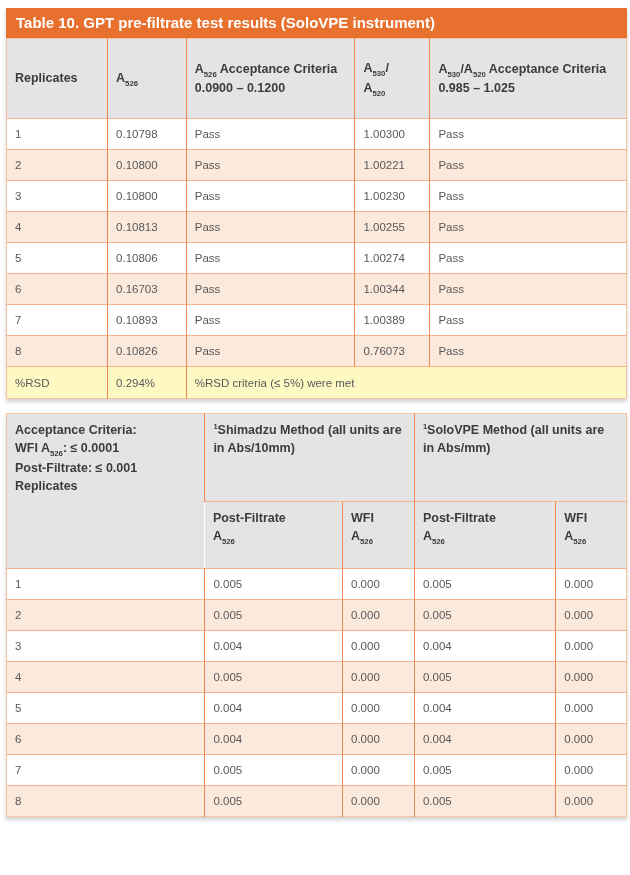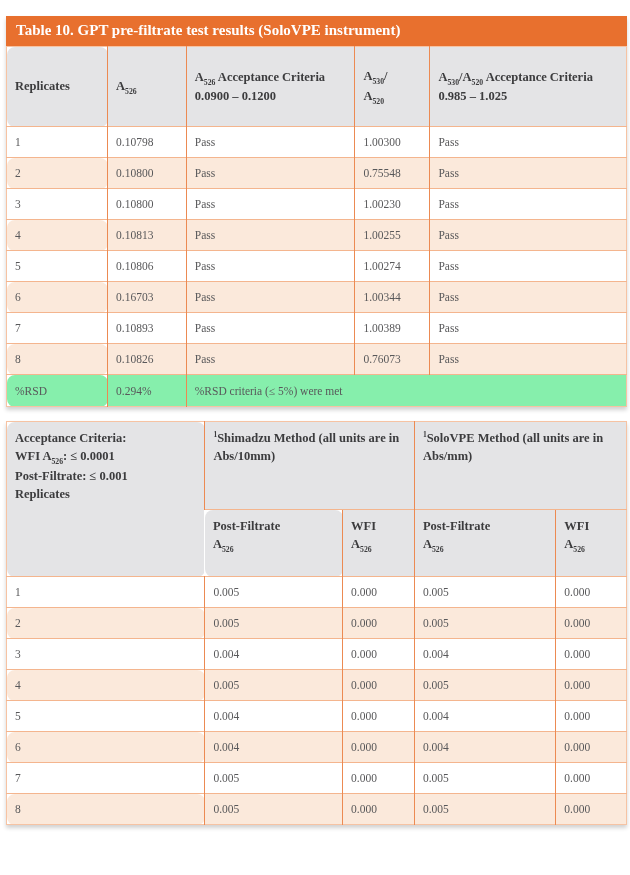--- a/index.html
+++ b/index.html
@@ -12,54 +12,54 @@
     --text-dark:#3c3c3e;
     --text-data:#58585a;
     --title-text:#ffffff;
   }
   *{box-sizing:border-box;margin:0;padding:0;}
   html,body{background:#ffffff;}
   body{
     width:630px;height:875px;overflow:hidden;
     font-family:"Liberation Sans","DejaVu Sans",sans-serif;
   }
-  .page{padding:16px 3px 0 6px;font-family:Liberation Serif, serif;}
+  .page{padding:8px 3px 0 6px;}
   .table-block{width:621px;margin-bottom:14px;box-shadow:0 3px 4px rgba(0,0,0,.18);}
   .title-bar{
     background:var(--accent);color:var(--title-text);
     font-weight:bold;font-size:15px;line-height:1.42;
     padding:5px 10px 5px 10px;white-space:pre-line;
   }
   .title-bar.single{height:30px;display:flex;align-items:center;padding:0 10px;}
   table{
     width:621px;table-layout:fixed;border-collapse:collapse;
     border:1px solid var(--outer);background:#fff;
   }
   th,td{
     border-left:1px solid var(--border-v);
     padding:3px 8px;
     font-size:11.5px;color:var(--text-data);
     text-align:left;vertical-align:middle;
     overflow:hidden;
   }
-  th:first-child,td:first-child{border-left:none;border-radius:8px;}
+  th:first-child,td:first-child{border-left:none;}
   thead th{
     background:var(--header-bg);
     font-weight:bold;font-size:12.5px;color:var(--text-dark);
     line-height:1.45;
   }
   thead{border-bottom:1px solid var(--border-v);}
   tbody tr{border-top:1px solid var(--border-h);}
   tbody tr:nth-child(even) td{background:var(--row-alt);}
   tbody td{height:31px;}
   sub{font-size:.62em;}
   sup{font-size:.6em;}
   
   #t10 thead th{height:80px;}
-  #t10-foot td{height:32px;background:#86efac;}
+  #t10-foot td{height:32px;background:#fef9c3;}
   #t10-foot{border-top:1px solid var(--border-h);}
   
   #t11 thead th{vertical-align:top;padding-top:7px;}
   #t11 thead tr.group-row th{height:88px;}
   #t11 thead tr.sub-row th{height:67px;border-top:1px solid var(--border-h);}
   #t11 th.row-header{height:148px;margin-top:12px;}
 </style>
 </head>
 <body>
 
@@ -91,21 +91,21 @@
             <td>1</td>
             <td>0.10798</td>
             <td>Pass</td>
             <td>1.00300</td>
             <td>Pass</td>
           </tr>
           <tr>
             <td>2</td>
             <td>0.10800</td>
             <td>Pass</td>
-            <td>0.75548</td>
+            <td>1.00221</td>
             <td>Pass</td>
           </tr>
           <tr>
             <td>3</td>
             <td>0.10800</td>
             <td>Pass</td>
             <td>1.00230</td>
             <td>Pass</td>
           </tr>
           <tr>

